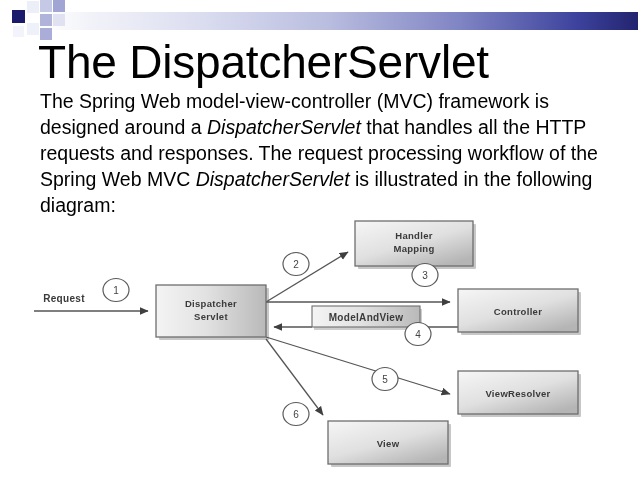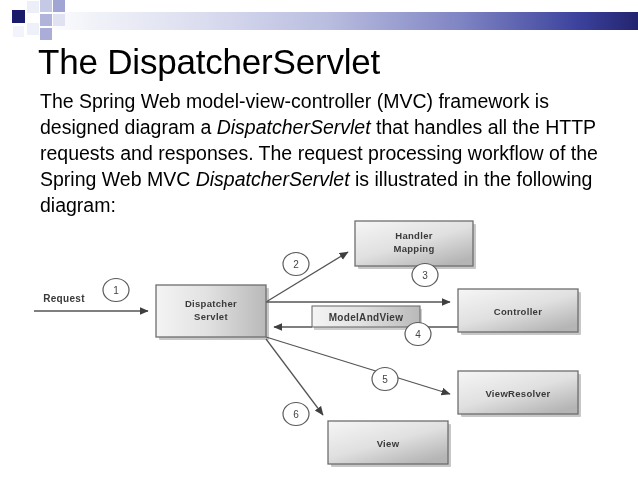--- a/index.html
+++ b/index.html
@@ -32,21 +32,21 @@
     width: 596px;
     height: 18px;
     background: linear-gradient(to right, #ffffff 0%, #f2f3f9 8%, #dcdef0 26%, #b9bddf 48%, #8085c4 70%, #3c429c 90%, #23246f 100%);
   }
 
   
   .slide-title {
     position: absolute;
     left: 38px;
     top: 43px;
-    font-size: 35px;
+    font-size: 46px;
     line-height: 38px;
     font-weight: normal;
     letter-spacing: -0.2px;
     white-space: nowrap;
     color: #000;
   }
   .body-copy {
     position: absolute;
     left: 40px;
     top: 88px;
@@ -102,21 +102,21 @@
   <div class="sq" style="left:40px;top:0px;width:12px;height:12px;background:#c6c9e6;"></div>
   <div class="sq" style="left:40px;top:14px;width:12px;height:12px;background:#b0b4db;"></div>
   <div class="sq" style="left:40px;top:28px;width:12px;height:12px;background:#a9add7;"></div>
   <div class="sq" style="left:53px;top:0px;width:12px;height:12px;background:#a0a5d3;"></div>
   <div class="sq" style="left:53px;top:14px;width:12px;height:12px;background:#e0e2f1;"></div>
 </div>
 
 <div class="slide-title">The DispatcherServlet</div>
 
 <div class="body-copy">
-  <span>The Spring Web model-view-controller (MVC) framework is designed diagram a </span><i>DispatcherServlet</i><span> that handles all the HTTP requests and responses. The request processing workflow of the Spring Web MVC </span><i>DispatcherServlet</i><span> is illustrated in the following diagram:</span>
+  <span>The Spring Web model-view-controller (MVC) framework is designed around a </span><i>DispatcherServlet</i><span> that handles all the HTTP requests and responses. The request processing workflow of the Spring Web MVC </span><i>DispatcherServlet</i><span> is illustrated in the following diagram:</span>
 </div>
 
 <div class="diagram">
 <svg width="638" height="269" viewBox="0 0 638 269" xmlns="http://www.w3.org/2000/svg">
   <defs>
     <linearGradient id="boxgrad" x1="0" y1="0" x2="1" y2="0">
       <stop offset="0%" stop-color="#f4f4f4"></stop>
       <stop offset="45%" stop-color="#e2e2e2"></stop>
       <stop offset="100%" stop-color="#b9b9b9"></stop>
     </linearGradient>

